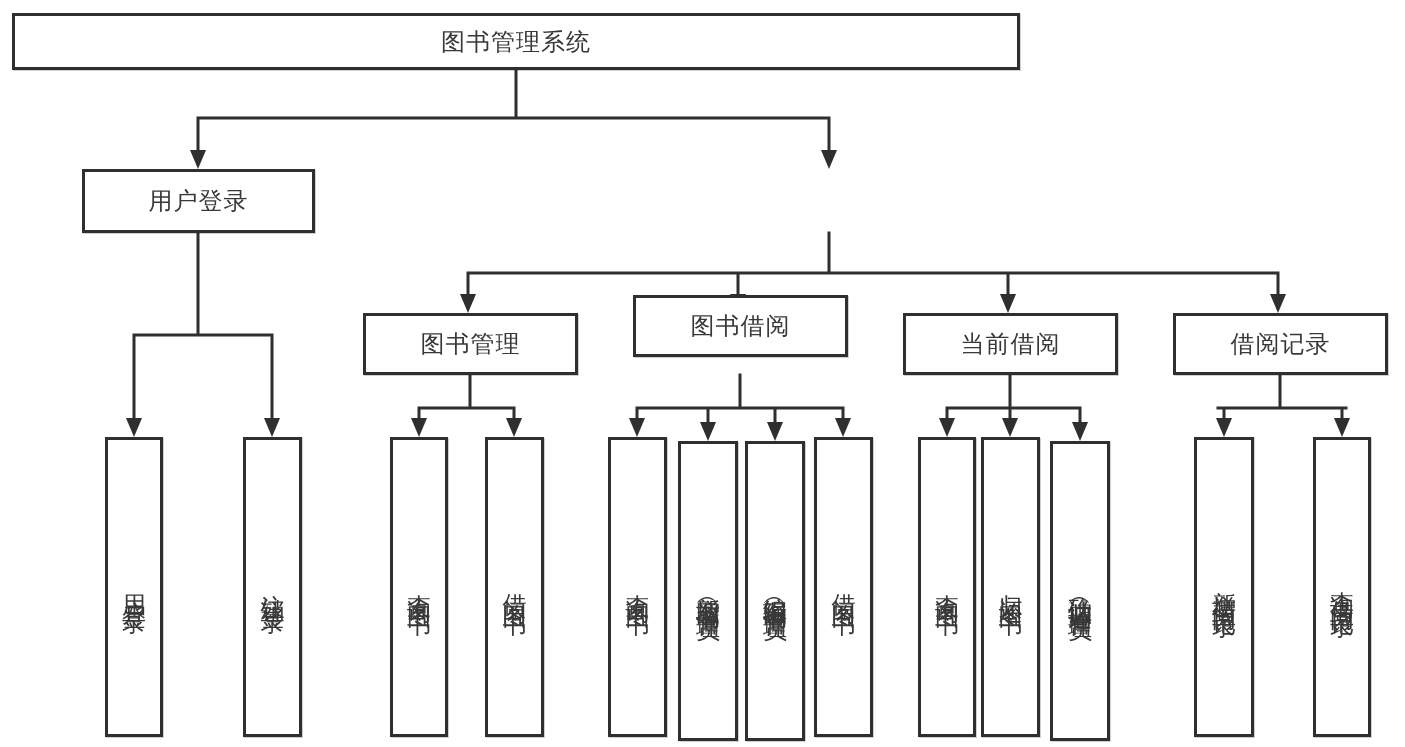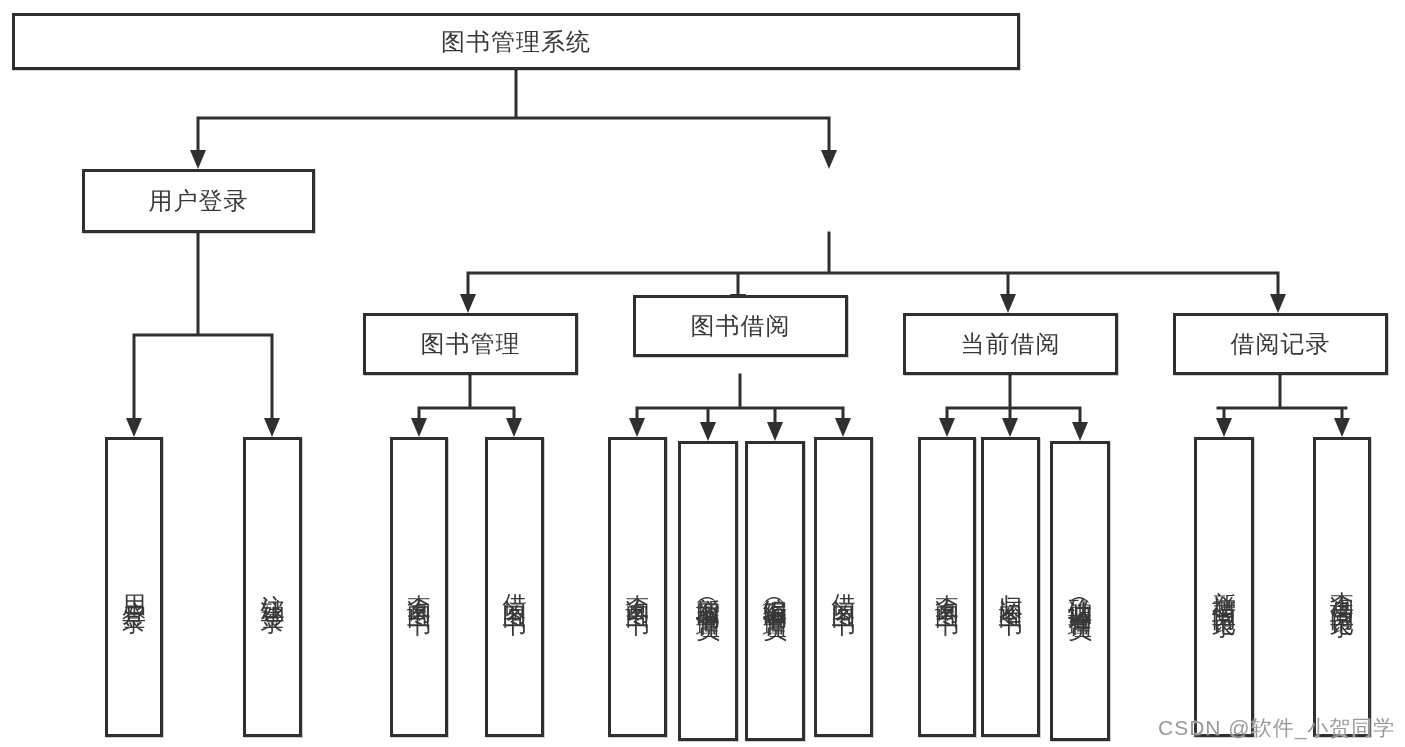--- a/index.html
+++ b/index.html
@@ -114,15 +114,14 @@
   <div class="box v" style="left:745px; top:441px; width:60px; height:300px; letter-spacing:3px;">编辑图书（管理员）</div>
   <div class="box v" style="left:814px; top:437px; width:59px; height:300px;">借阅图书</div>
 
   <div class="box v" style="left:918px; top:437px; width:58px; height:300px;">查询图书</div>
   <div class="box v" style="left:981px; top:437px; width:59px; height:300px;">归还图书</div>
   <div class="box v" style="left:1050px; top:441px; width:60px; height:300px; letter-spacing:3px;">确认归还（管理员）</div>
 
   <div class="box v" style="left:1194px; top:437px; width:60px; height:300px; letter-spacing:5px;">新增借阅记录</div>
   <div class="box v" style="left:1313px; top:437px; width:58px; height:300px; letter-spacing:5px;">查询借阅记录</div>
 
-  <div id="watermark">CSDN @软件_小贺同学</div>
 
 </div>
 
 </body></html>

